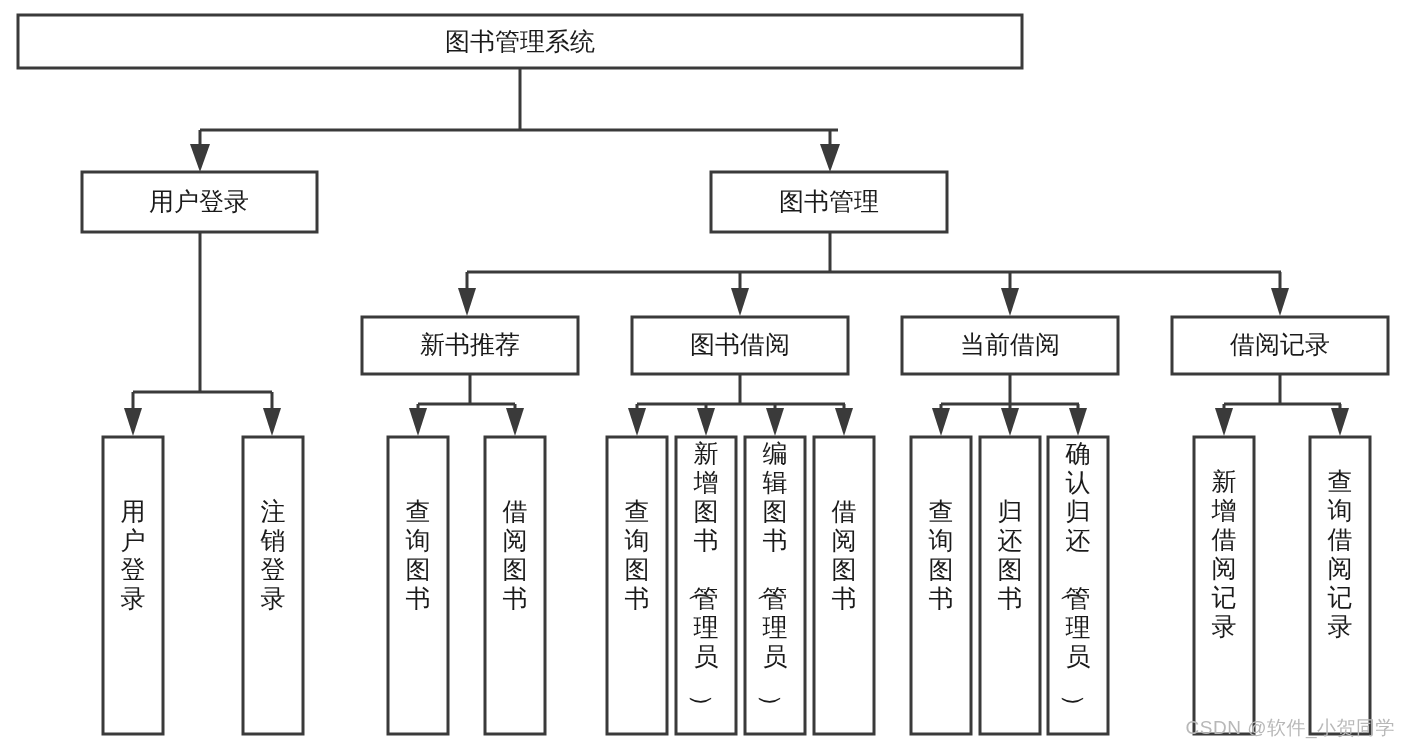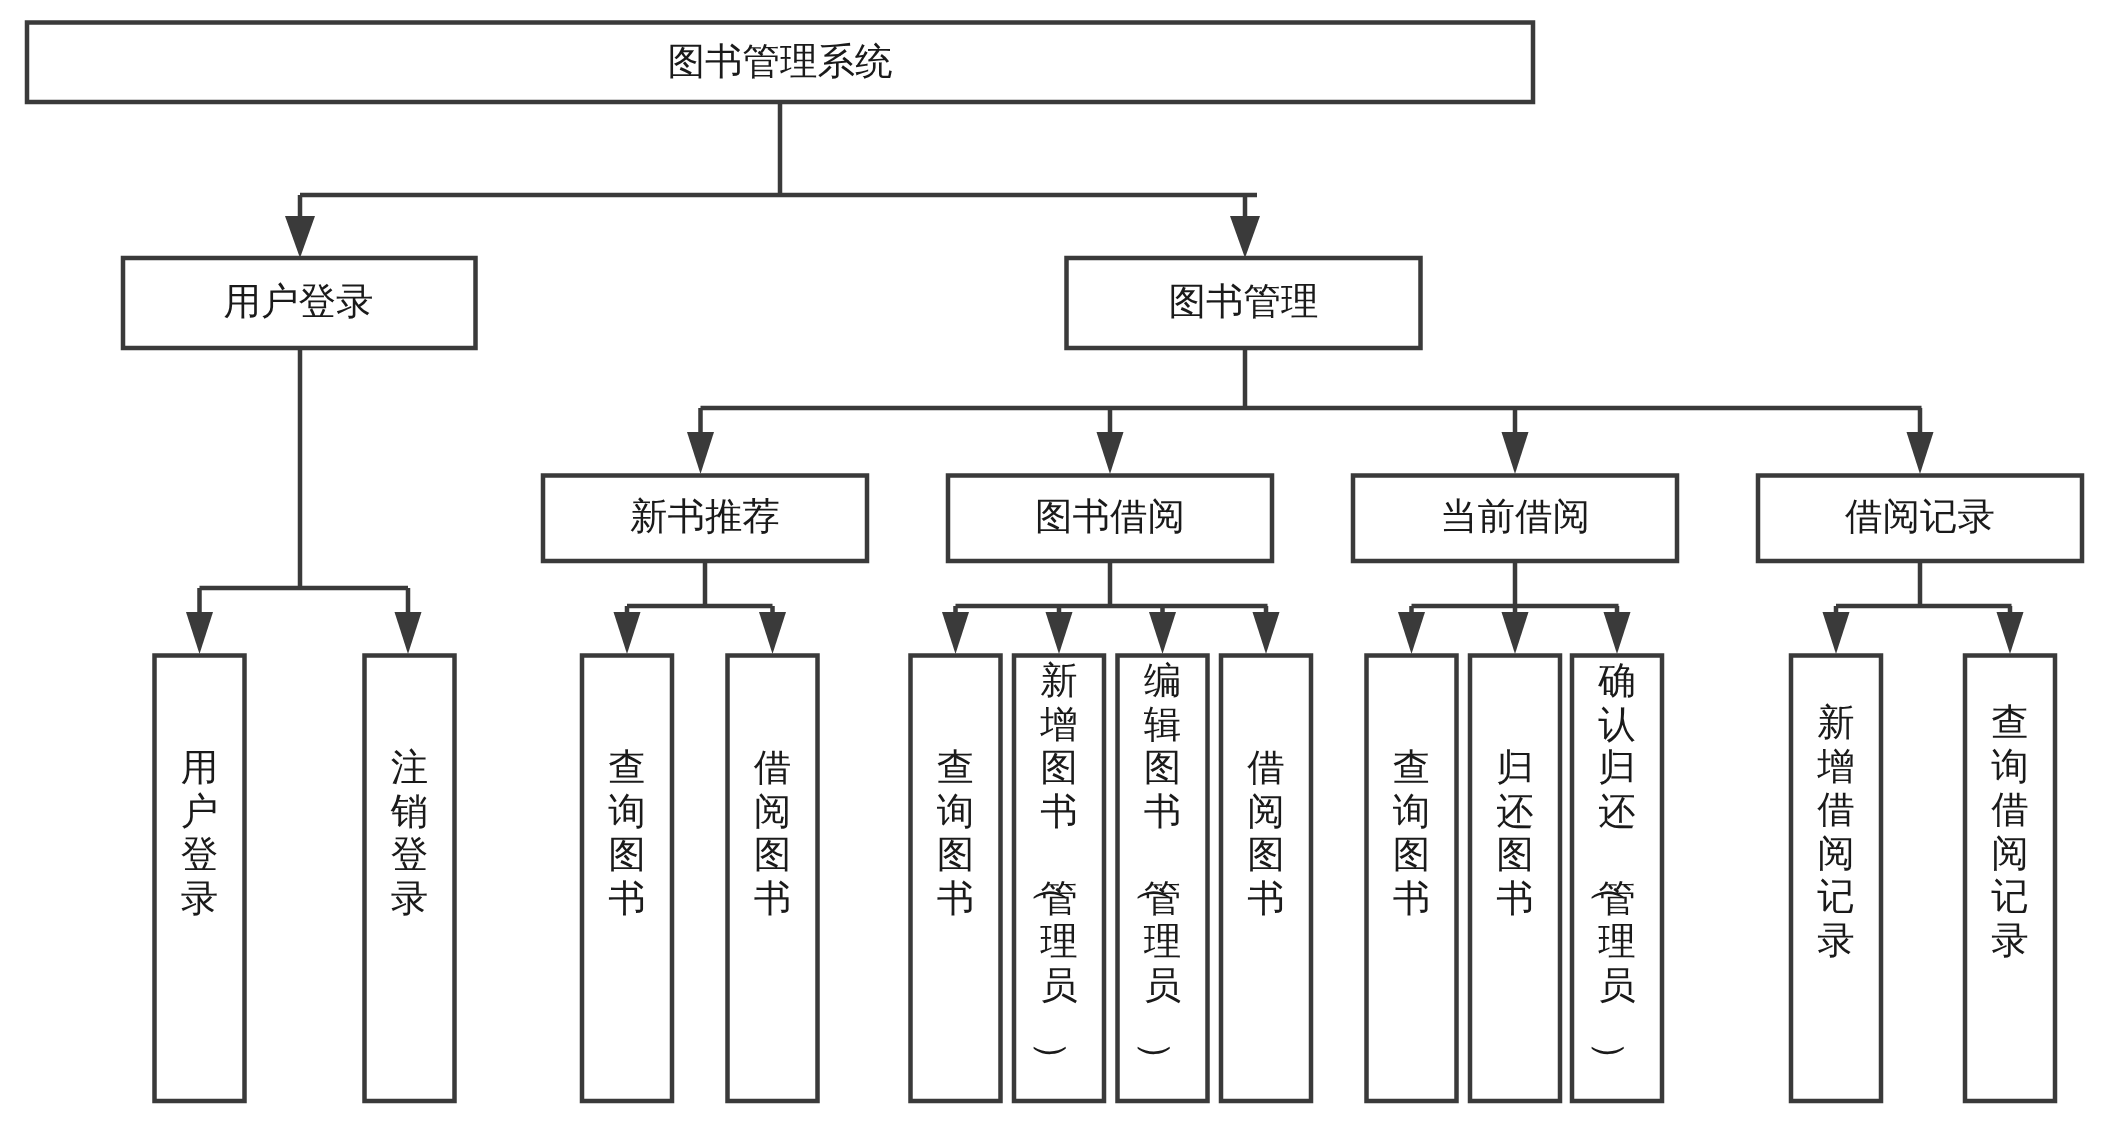--- a/index.html
+++ b/index.html
@@ -202,13 +202,14 @@
       <text class="node-label-v" x="1224" y="490"><tspan x="1224" y="490">新</tspan><tspan x="1224" y="519">增</tspan><tspan x="1224" y="548">借</tspan><tspan x="1224" y="577">阅</tspan><tspan x="1224" y="606">记</tspan><tspan x="1224" y="635">录</tspan></text>
     </g>
 
     <g>
       <rect class="node-box" x="1310" y="437" width="60" height="297"></rect>
       <text class="node-label-v" x="1340" y="490"><tspan x="1340" y="490">查</tspan><tspan x="1340" y="519">询</tspan><tspan x="1340" y="548">借</tspan><tspan x="1340" y="577">阅</tspan><tspan x="1340" y="606">记</tspan><tspan x="1340" y="635">录</tspan></text>
     </g>
 
   </svg>
 
+  <div class="watermark">CSDN @软件_小贺同学</div>
 </div>
 
 </body></html>

